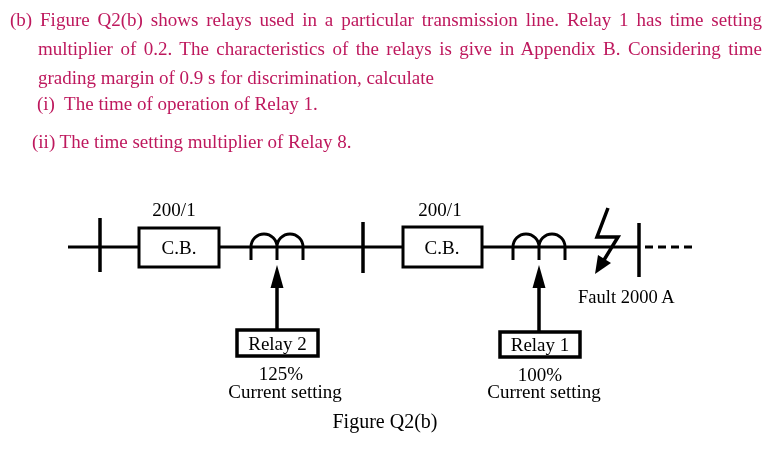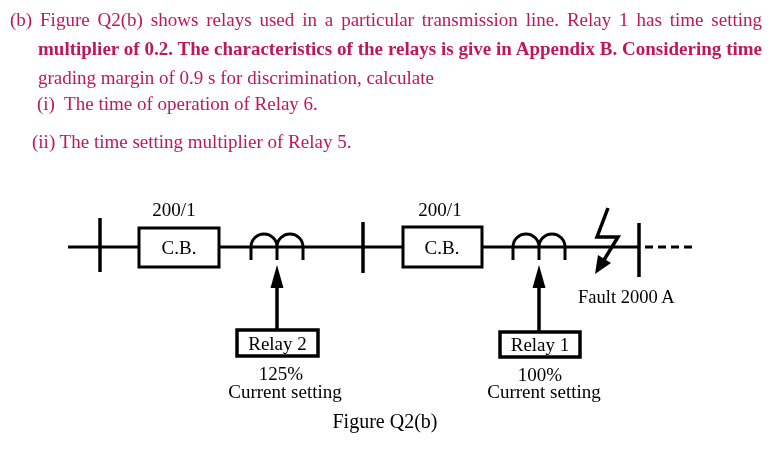--- a/index.html
+++ b/index.html
@@ -65,24 +65,24 @@
     stroke: none;
   }
 </style>
 </head>
 <body>
 
 <div class="page">
 
   <div class="qtext">
     <div class="qline jline" style="left:10px; top:5px; width:752px;">(b) Figure Q2(b) shows relays used in a particular transmission line. Relay 1 has time setting</div>
-    <div class="qline jline" style="left:38px; top:34px; width:724px;font-weight:bold;">multiplier of 0.2. The characteristics of the relays is give in Appendix B. Considering time</div>
+    <div class="qline jline" style="left:38px; top:34px; width:724px;">multiplier of 0.2. The characteristics of the relays is give in Appendix B. Considering time</div>
     <div class="qline lline" style="left:38px; top:63px;">grading margin of 0.9 s for discrimination, calculate</div>
-    <div class="qline lline" style="left:37px; top:89px;">(i)  The time of operation of Relay 6.</div>
-    <div class="qline lline" style="left:32px; top:127px;">(ii) The time setting multiplier of Relay 5.</div>
+    <div class="qline lline" style="left:37px; top:89px;">(i)  The time of operation of Relay 1.</div>
+    <div class="qline lline" style="left:32px; top:127px;">(ii) The time setting multiplier of Relay 8.</div>
   </div>
 
   <svg class="diagram-svg" width="775" height="261" viewBox="0 0 775 261">
 
     <line class="dshape" x1="68" y1="57" x2="640" y2="57" stroke-width="3"></line>
 
     <line class="dshape" x1="645" y1="57" x2="693" y2="57" stroke-width="3" stroke-dasharray="8 5"></line>
 
     <line class="dshape" x1="100" y1="28" x2="100" y2="82" stroke-width="3.5"></line>
     <line class="dshape" x1="363" y1="32" x2="363" y2="83" stroke-width="3.5"></line>

